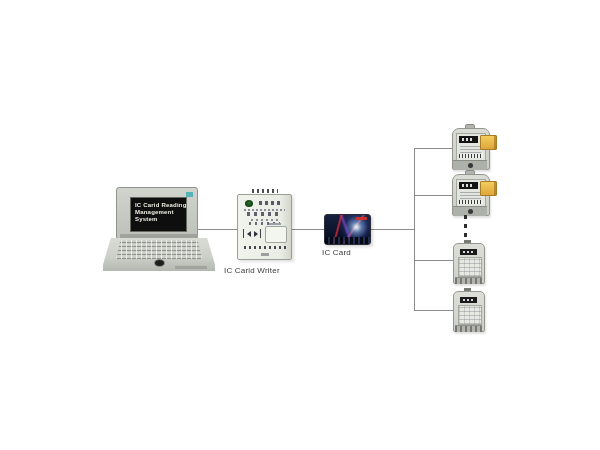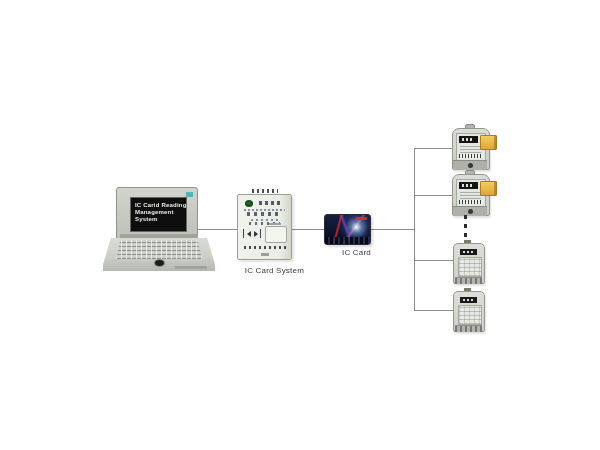--- a/index.html
+++ b/index.html
@@ -109,21 +109,21 @@
     box-shadow:2px 2px 3px rgba(0,0,0,0.15);
   }
   .card-skyline {
     position:absolute; left:0; bottom:0; width:100%; height:7px;
     background:repeating-linear-gradient(90deg, rgba(5,8,16,0.95) 0 3px, rgba(40,55,95,0.75) 3px 5px);
   }
   .card-logo { position:absolute; top:2px; right:3px; width:11px; height:3px; background:rgba(215,50,40,0.9); }
 
   
   .dev-label {
-    position:absolute; font-size:8px; color:#3a3a3a; text-align:right; letter-spacing:0.2px;
+    position:absolute; font-size:8px; color:#3a3a3a; text-align:left; letter-spacing:0.2px;
   }
   .lbl-writer { left:224px; top:266px; width:80px; }
   .lbl-card { left:322px; top:248px; width:49px; }
 
   
   .meterA { position:absolute; width:44px; height:46px; }
   .m1 { left:452px; top:124px; }
   .m2 { left:452px; top:170px; }
   .mA-knob { position:absolute; left:13px; top:0; width:8px; height:5px;
     background:#b2b4ae; border:1px solid #8a8c86; border-radius:2px 2px 0 0; }
@@ -220,21 +220,21 @@
       <div class="w-arrows">
         <span class="tri-l"></span>
         <span class="tri-r"></span>
       </div>
       <div class="w-slotlabel"></div>
       <div class="w-slot"></div>
       <div class="w-row"></div>
       <div class="w-foot"></div>
     </div>
   </div>
-  <div class="dev-label lbl-writer">IC Card System</div>
+  <div class="dev-label lbl-writer">IC Carid Writer</div>
 
   <div class="card">
     <div class="card-logo"></div>
     <div class="card-skyline"></div>
   </div>
   <div class="dev-label lbl-card">IC Card</div>
 
   <div class="meterA m1">
     <div class="mA-knob"></div>
     <div class="mA-body">

